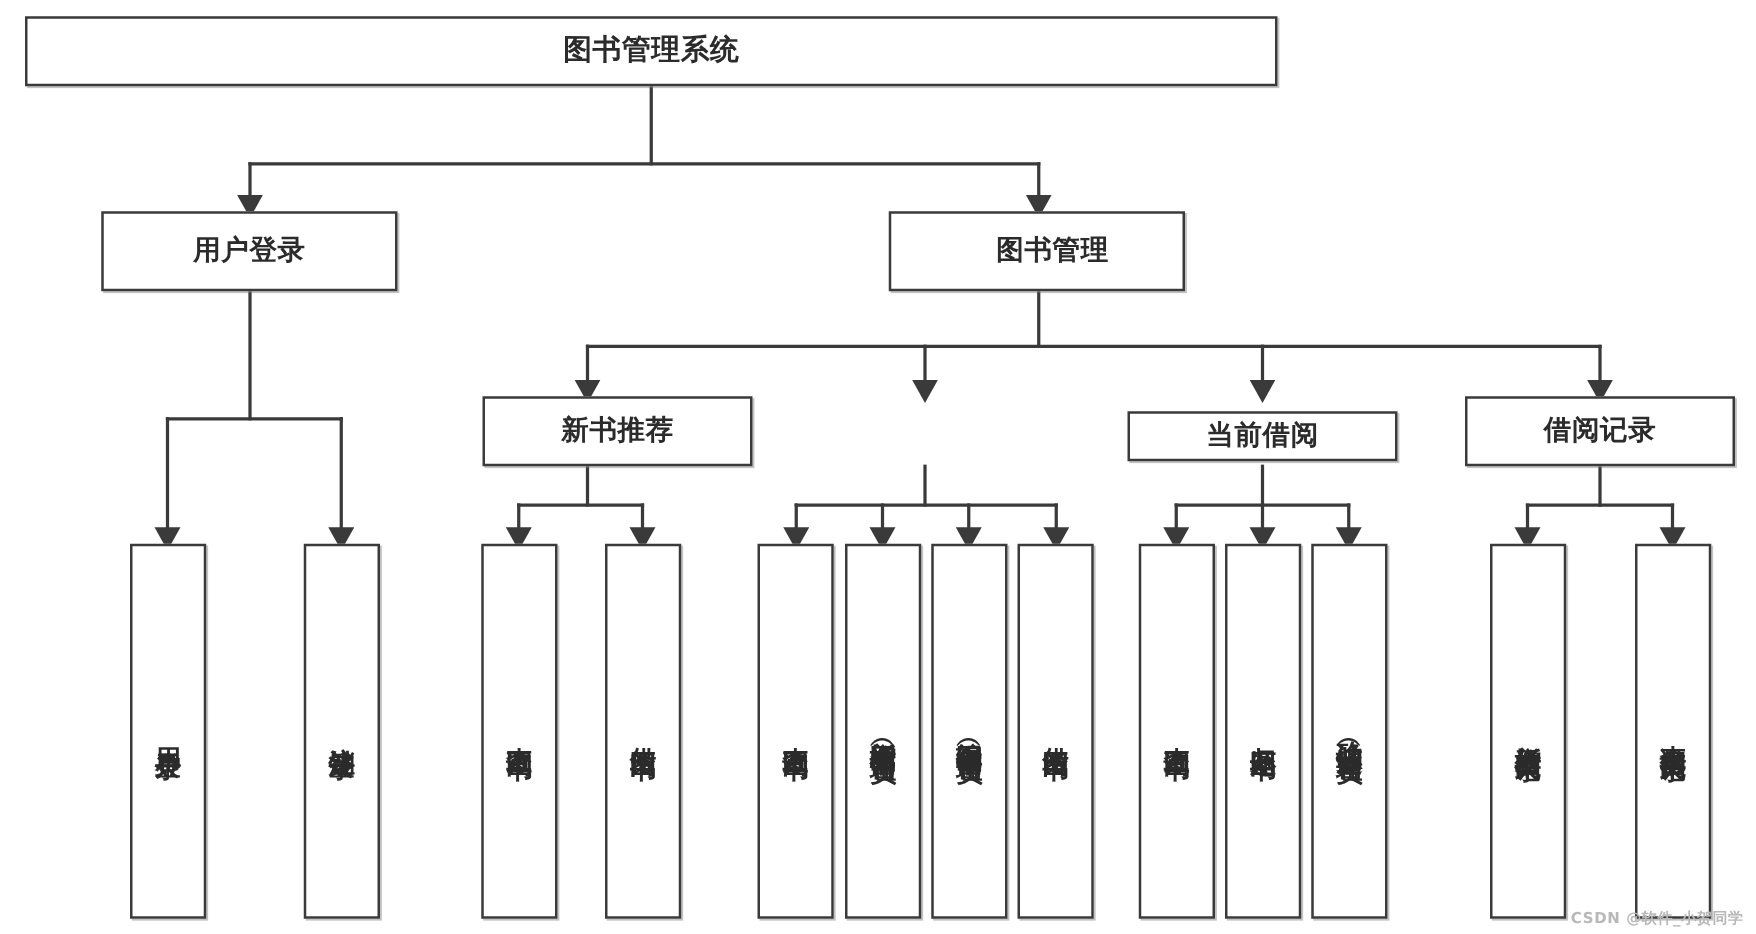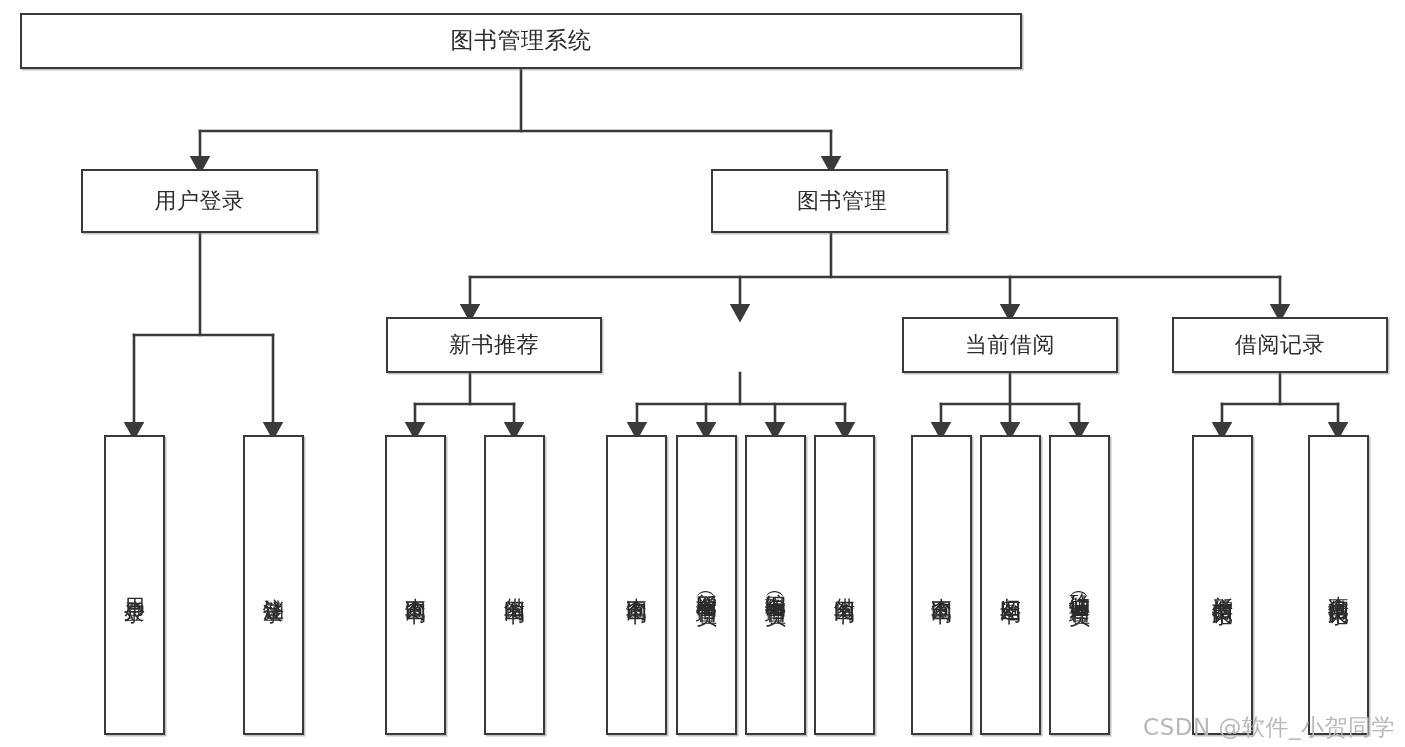--- a/index.html
+++ b/index.html
@@ -10,20 +10,21 @@
   }
   body {
     font-family: "DejaVu Sans", "Liberation Sans", sans-serif;
   }
   #diagram-root {
     position: relative;
     width: 1405px;
     height: 747px;
     background: #ffffff;
     overflow: hidden;
+    font-weight: bold;
   }
   #edge-layer {
     position: absolute;
     left: 0;
     top: 0;
     width: 1405px;
     height: 747px;
     pointer-events: none;
   }
   .node {
@@ -62,21 +63,21 @@
     font-size: 21px;
     line-height: 1.05;
     letter-spacing: 2px;
     white-space: normal;
     max-height: 100%;
   }
   #watermark {
     position: absolute;
     right: 10px;
     bottom: 4px;
-    font-size: 23px;
+    font-size: 12px;
     color: #b8b8b8;
     letter-spacing: 0.5px;
     white-space: nowrap;
     user-select: none;
   }
 </style>
 </head>
 <body>
 
 <div id="diagram-root">
@@ -138,21 +139,21 @@
   <div class="node horiz" style="left:81px; top:169px; width:237px; height:64px;">
     <span class="node-label">用户登录</span>
   </div>
   <div class="node horiz" style="left:711px; top:169px; width:237px; height:64px;padding-left:25px;">
     <span class="node-label">图书管理</span>
   </div>
 
   <div class="node horiz" style="left:362px; top:317px; width:216px; height:56px;margin-left:24px;">
     <span class="node-label">新书推荐</span>
   </div>
-  <div class="node horiz" style="left:902px; top:317px; width:216px; height:56px;">
+  <div class="node horiz" style="left:902px; top:329px; width:216px; height:40px;">
     <span class="node-label">当前借阅</span>
   </div>
   <div class="node horiz" style="left:1172px; top:317px; width:216px; height:56px;">
     <span class="node-label">借阅记录</span>
   </div>
 
   <div class="node vert" style="left:104px; top:435px; width:61px; height:300px;">
     <span class="node-label">用户登录</span>
   </div>
   <div class="node vert" style="left:243px; top:435px; width:61px; height:300px;">

